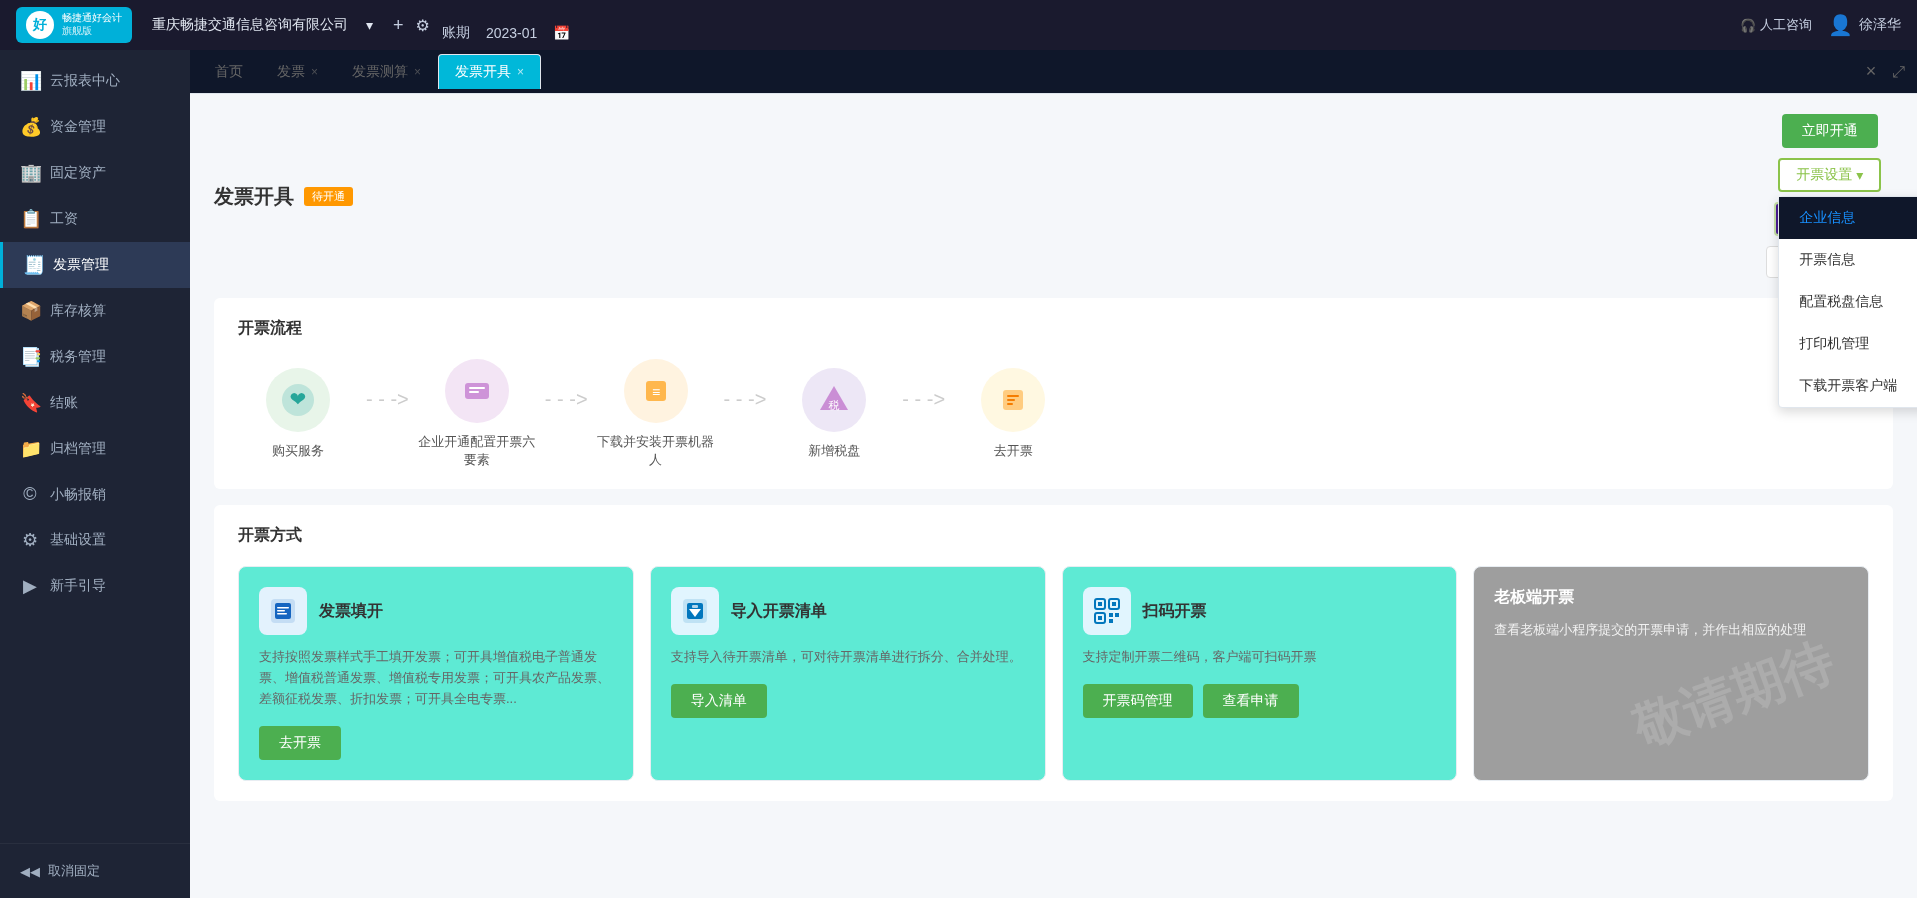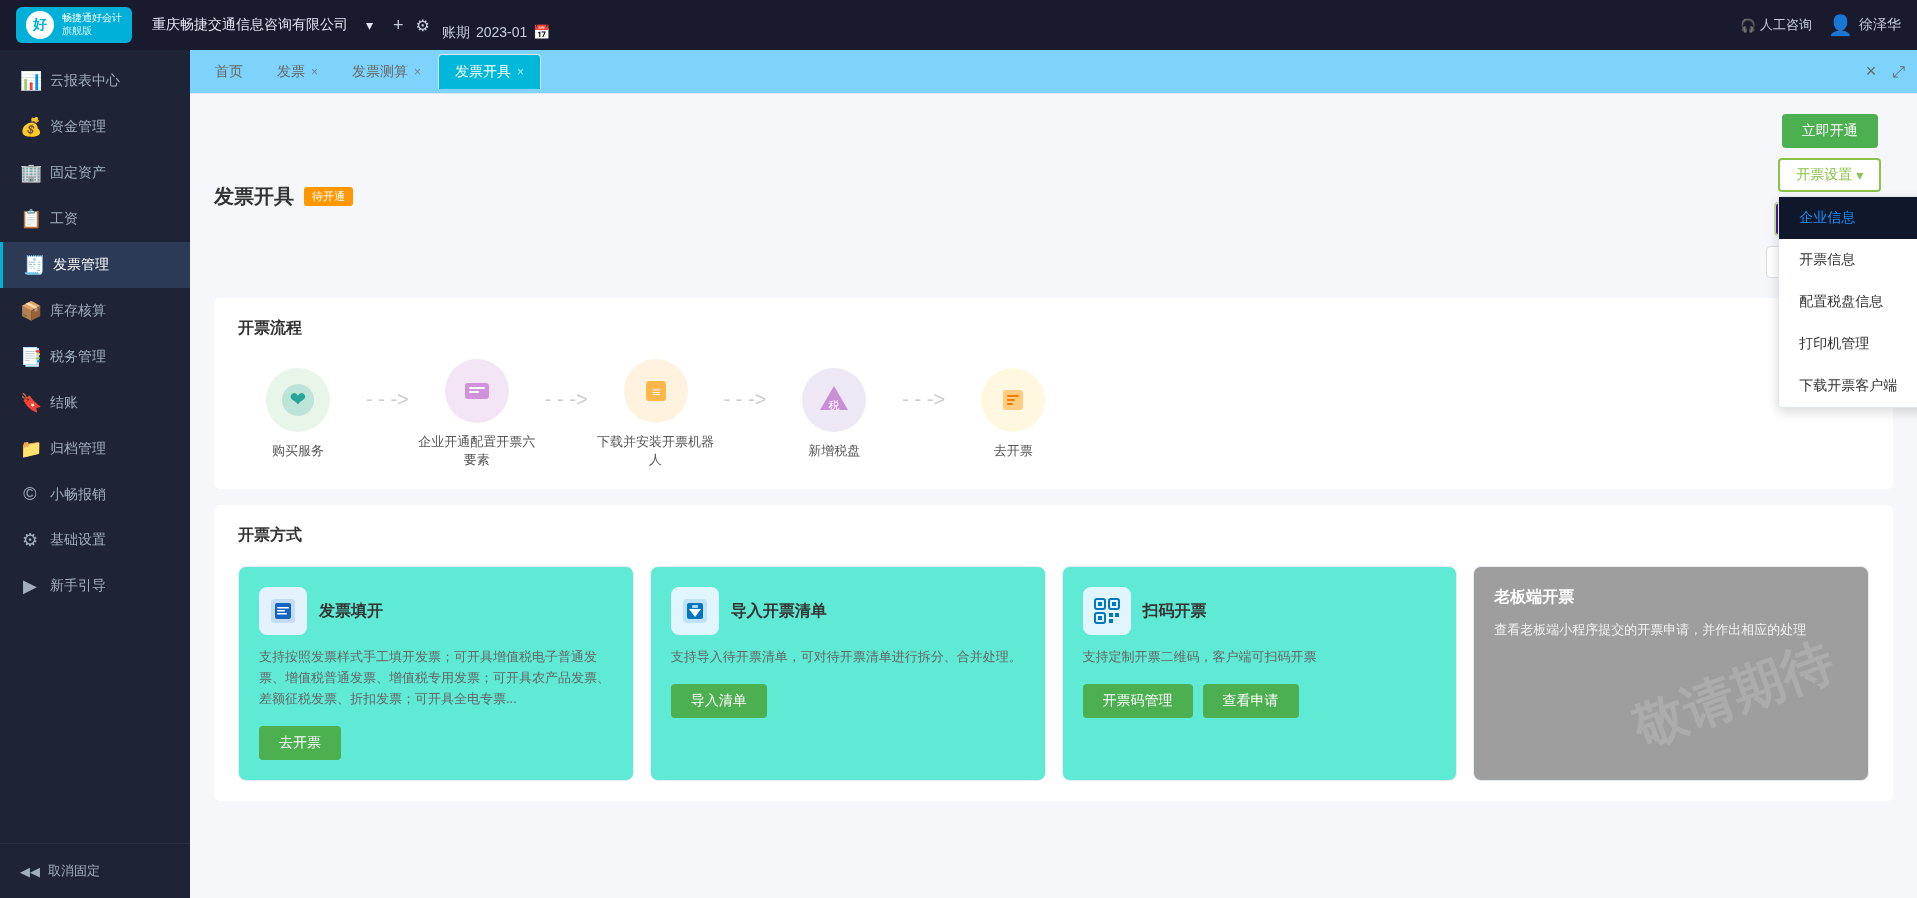--- a/index.html
+++ b/index.html
@@ -13,32 +13,32 @@
     .content-area { flex: 1; display: flex; flex-direction: column; overflow: hidden; background: #f5f7fa; }
 
     
     .top-bar-left { display: flex; align-items: center; gap: 12px; }
     .logo-box { display: flex; align-items: center; gap: 8px; background: #00b0d9; border-radius: 6px; padding: 4px 10px; }
     .logo-icon { width: 28px; height: 28px; background: white; border-radius: 50%; display: flex; align-items: center; justify-content: center; color: #00b0d9; font-weight: bold; font-size: 14px; }
     .logo-text { color: white; font-size: 10px; line-height: 1.2; font-family: Liberation Serif, serif; }
     .logo-sub { font-size: 10px; color: rgba(255,255,255,0.8); }
     .company-selector { display: flex; align-items: center; gap: 18px; color: #e0e6f0; font-size: 14px; cursor: pointer; padding: 4px 8px; border-radius: 4px; }
     .top-bar-actions { display: flex; align-items: center; gap: 16px; color: #c5cee0; }
-    .period-badge { display: flex; align-items: flex-start; gap: 6px; color: #c5cee0; font-size: 14px; margin-top: 16px; }
+    .period-badge { display: flex; align-items: center; gap: 16px; color: #c5cee0; font-size: 14px; margin-top: 16px; }
     .icon-btn { cursor: pointer; color: #c5cee0; font-size: 13px; display: flex; align-items: center; gap: 4px; }
     .user-info { display: flex; align-items: center; gap: 6px; color: #c5cee0; cursor: pointer; }
     .sidebar-nav { flex: 1; overflow-y: auto; padding: 8px 0; }
     .sidebar-item { display: flex; align-items: center; gap: 10px; padding: 12px 20px; cursor: pointer; color: #a0aec0; font-size: 14px; transition: all 0.2s; }
     .sidebar-item.active { background: #2d3a56; color: #fff; border-left: 3px solid #00b0d9; }
     .sidebar-item-icon { font-size: 18px; width: 20px; text-align: center; }
     .sidebar-bottom { padding: 8px 0; border-top: 1px solid rgba(255,255,255,0.05); }
     .sidebar-collapse { display: flex; align-items: center; gap: 8px; padding: 10px 20px; color: #a0aec0; cursor: pointer; font-size: 13px; }
 
     
-    .tab-bar { background: #7dd3fc; display: flex; align-items: center; border-bottom: 1px solid #e0e6ed; height: 44px; padding: 0 8px; flex-shrink: 0; }
+    .tab-bar { background: #0f172a; display: flex; align-items: center; border-bottom: 1px solid #e0e6ed; height: 44px; padding: 0 8px; flex-shrink: 0; }
     .tab-item { display: flex; align-items: center; gap: 6px; padding: 8px 16px; cursor: pointer; color: #666; font-size: 14px; border-radius: 4px 4px 0 0; border: 1px solid transparent; border-bottom: none; position: relative; }
     .tab-item.active { background: #00b8d9; color: white; border-color: #e0e6ed; }
     .tab-close { font-size: 12px; color: currentColor; opacity: 0.7; cursor: pointer; }
     .tab-actions { margin-left: auto; display: flex; align-items: center; gap: 8px; }
     .tab-action-btn { cursor: pointer; color: #666; font-size: 18px; padding: 4px; }
 
     
     .page-content { flex: 1; overflow-y: auto; padding: 20px 24px; position: relative; }
     .page-header { display: flex; align-items: center; justify-content: space-between; margin-bottom: 20px; }
     .page-title-area { display: flex; align-items: center; gap: 10px; }

